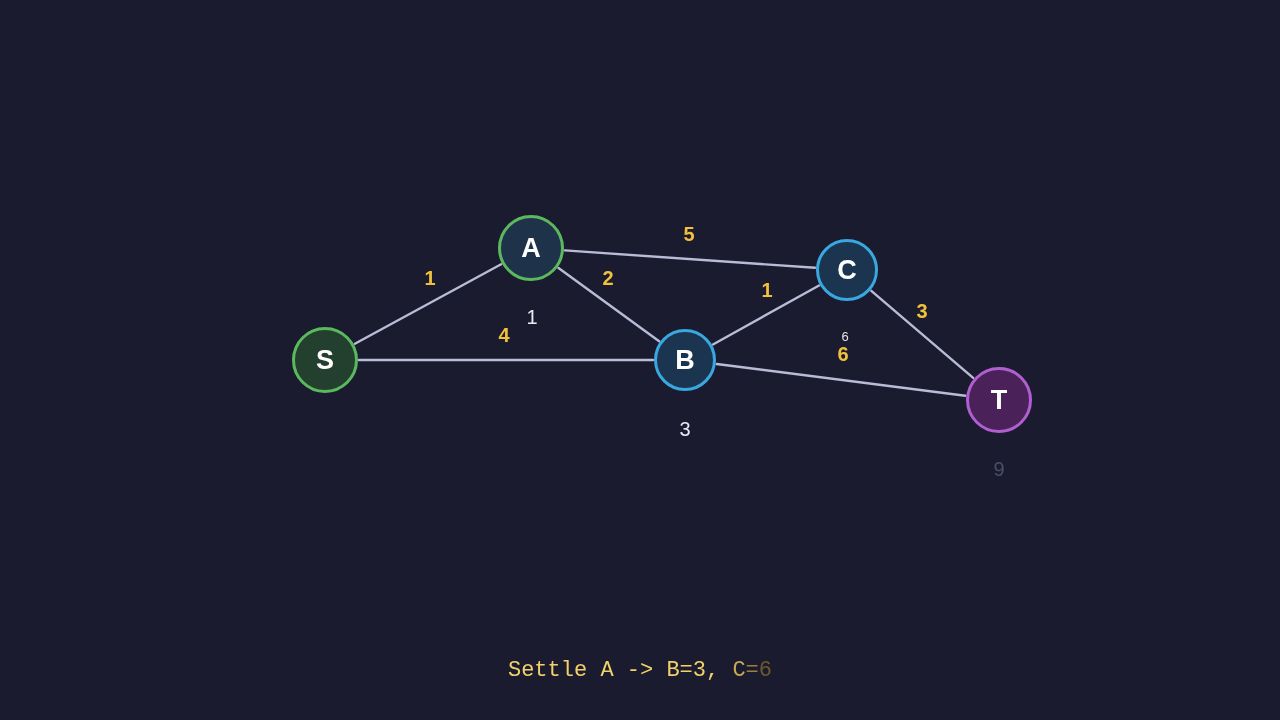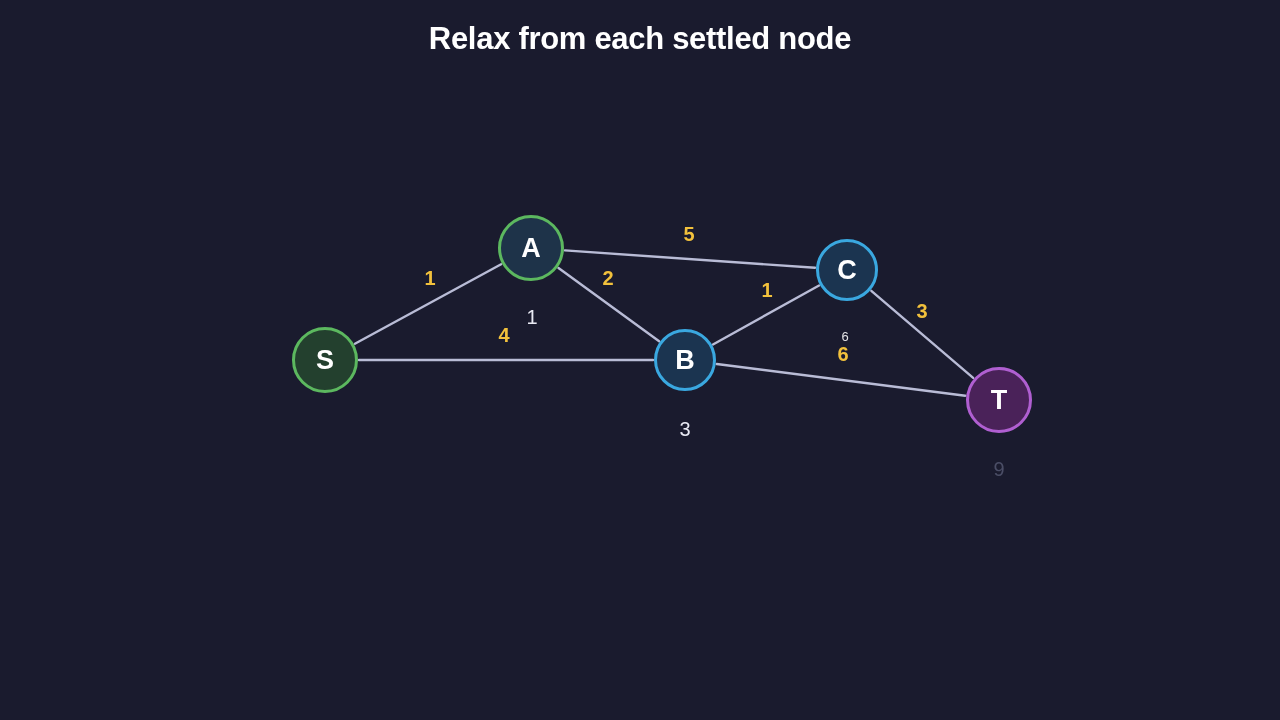--- a/index.html
+++ b/index.html
@@ -131,21 +131,20 @@
   }
   #caption .c-dim1 { color: #c9a94e; }
   #caption .c-dim2 { color: #9c813a; }
   #caption .c-dim3 { color: #6d5a2a; }
 </style>
 </head>
 <body>
 
 <div id="stage">
 
-  <div id="title">Relax from each settled node</div>
 
   <svg id="graph-canvas" viewBox="0 0 1280 720" xmlns="http://www.w3.org/2000/svg">
       <line x1="354.8705878568864" y1="343.75968038848896" x2="501.1294121431136" y2="264.24031961151104" class="edge-line"></line>
       <line x1="359" y1="360" x2="653" y2="360" class="edge-line"></line>
       <line x1="558.4970268663084" y1="267.99783772095157" x2="659.120445302298" y2="341.17850567439854" class="edge-line"></line>
       <line x1="564.9178996796161" y1="250.3613727625049" x2="815.0772708897731" y2="267.77753151764244" class="edge-line"></line>
       <line x1="712.9730328358892" y1="344.4594262022838" x2="819.0269671641108" y2="285.5405737977162" class="edge-line"></line>
       <line x1="716.7434725545638" y1="364.0437544655495" x2="965.2725604107759" y2="395.70351088035363" class="edge-line"></line>
       <line x1="871.3187840911924" y1="290.7989600779935" x2="973.1612919031081" y2="377.9011049171319" class="edge-line"></line>
     </svg>
@@ -178,14 +177,15 @@
       <div class="weight" style="left: 922px; top: 311px;">3</div>
     </div>
 
   <div id="dist-layer">
       <div class="dist" style="left: 532px; top: 317px;">1</div>
       <div class="dist" style="left: 685px; top: 429px;">3</div>
       <div class="dist popping" style="left: 845px; top: 337px;">6</div>
       <div class="dist faded" style="left: 999px; top: 469px;">9</div>
     </div>
 
+  <div id="caption"><span>Settle A -&gt; B=3,</span><span class="c-dim1"> C</span><span class="c-dim2">=</span><span class="c-dim3">6</span></div>
 
 </div>
 
 </body></html>

